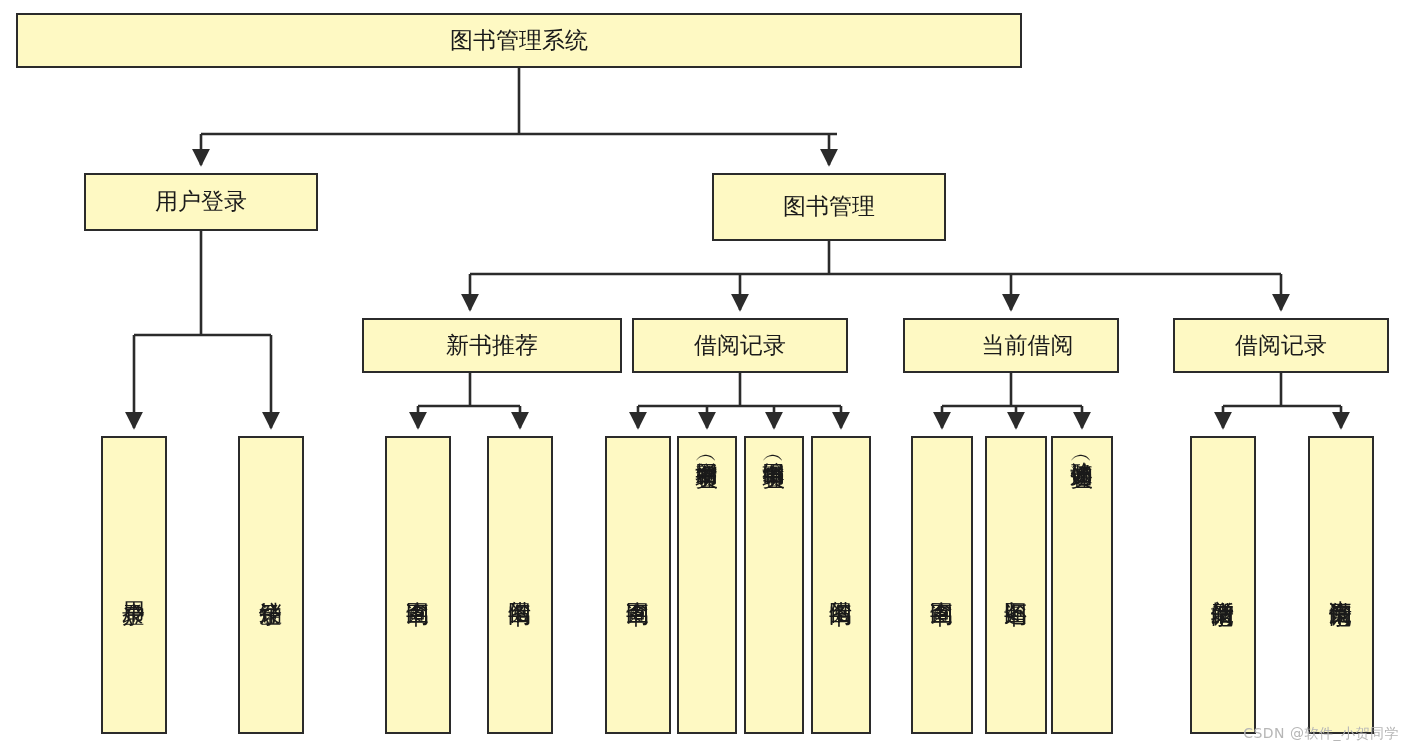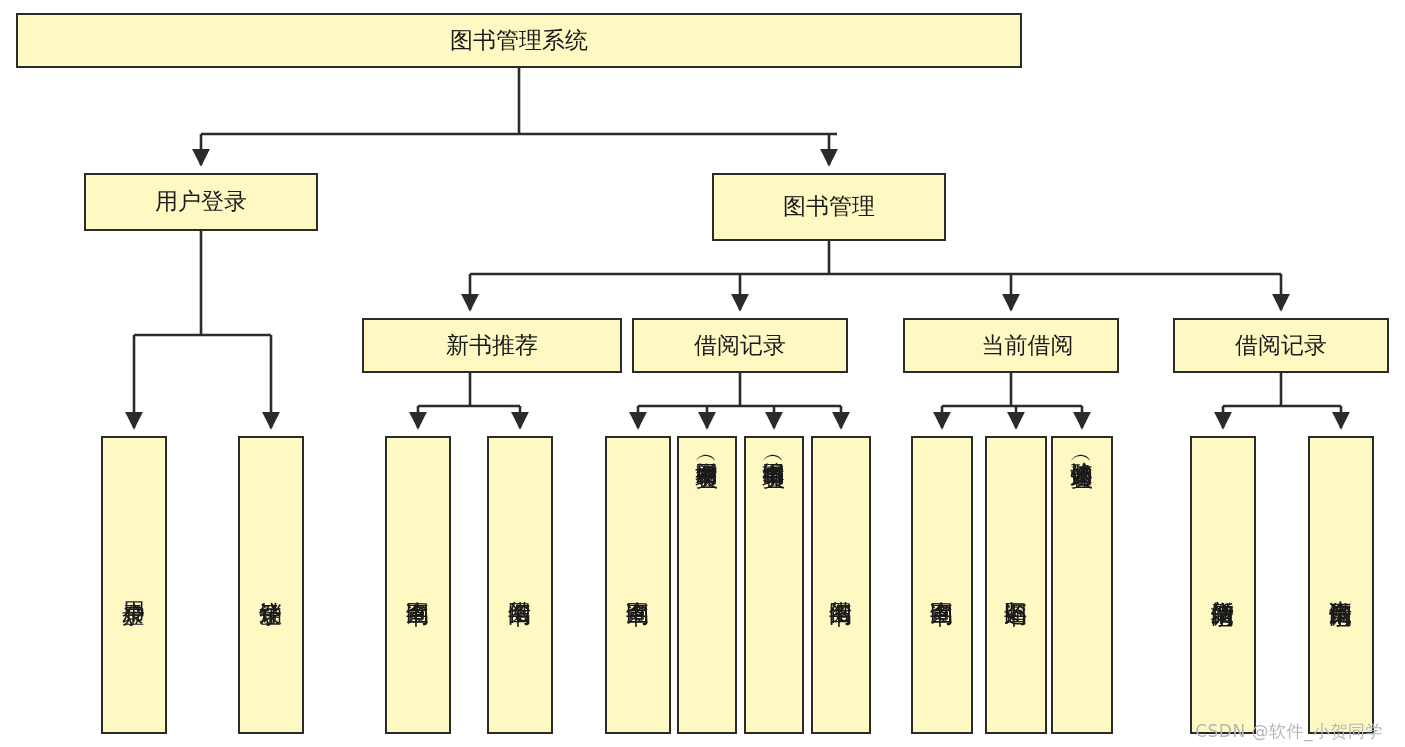--- a/index.html
+++ b/index.html
@@ -65,23 +65,23 @@
   }
   .node.vert.tall .label {
     font-size: 22px;
   }
   .node.vert.centered {
     align-items: center;
     padding-top: 0;
   }
   .watermark {
     position: absolute;
-    right: 22px;
+    right: 6px;
     bottom: 4px;
-    font-size: 17px;
+    font-size: 14px;
     color: #b6b6b6;
     letter-spacing: 0.5px;
     white-space: nowrap;
     text-align: center;
   }
 </style>
 </head>
 <body>
 
 <div id="canvas">

